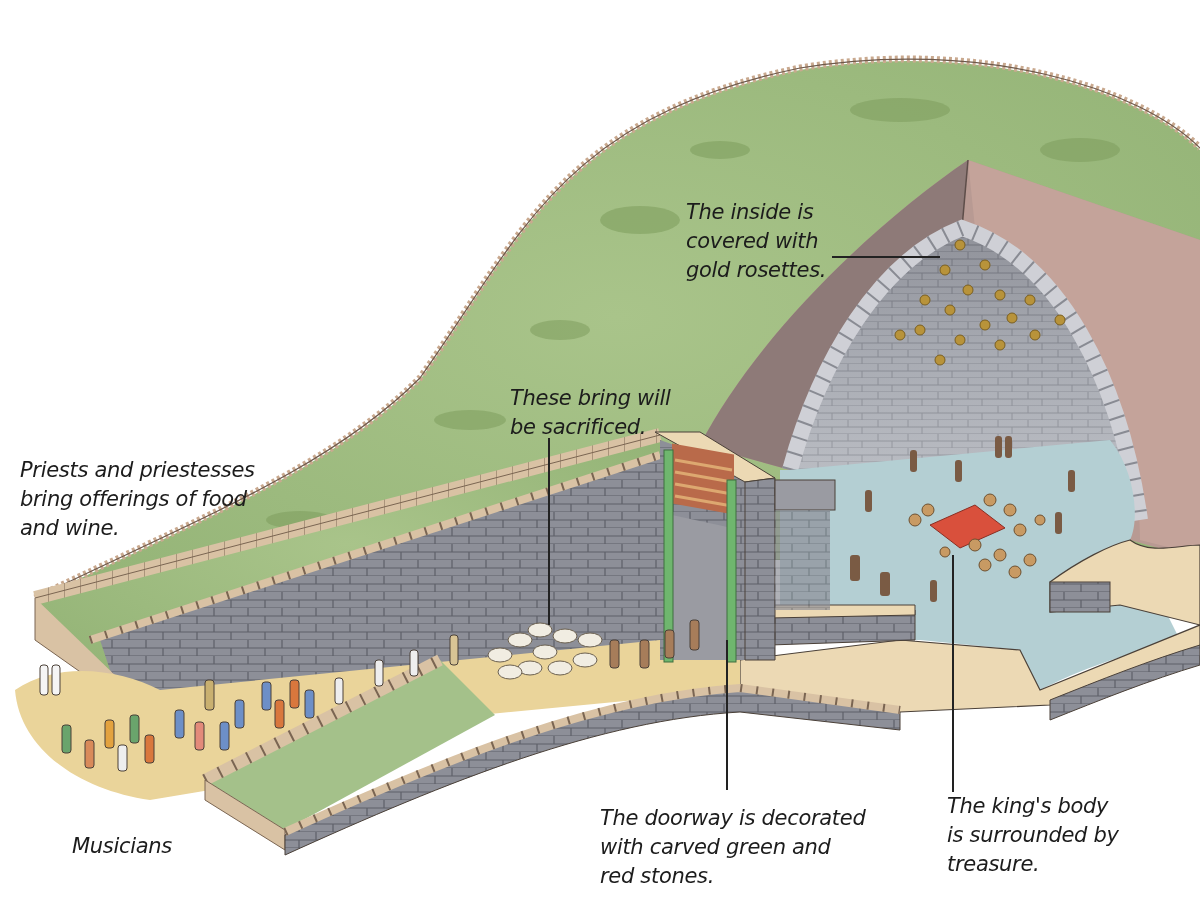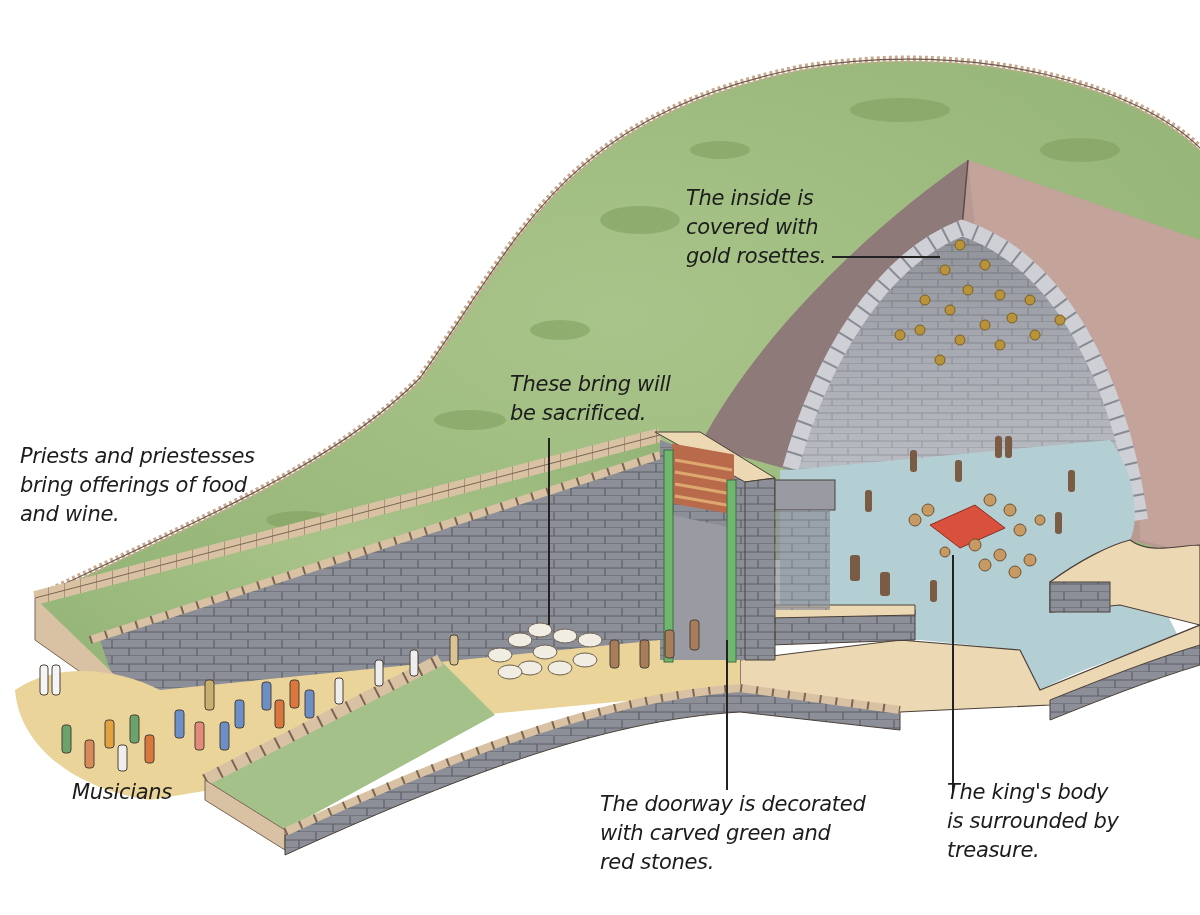--- a/index.html
+++ b/index.html
@@ -1,18 +1,18 @@
 <!DOCTYPE html>
 <html><head>
 <meta charset="utf-8">
 <style>
   html,body{margin:0;padding:0;background:#ffffff;}
   body{width:1200px;height:915px;position:relative;overflow:hidden;font-family:"DejaVu Sans",sans-serif;}
   #scene{position:absolute;left:0;top:0;width:1200px;height:915px;}
-  .label{position:absolute;font-family:"DejaVu Sans",sans-serif;font-style:italic;font-size:21px;line-height:29px;color:#1c1c1c;letter-spacing:-0.3px;white-space:pre-line;}
+  .label{position:absolute;font-family:"DejaVu Sans",sans-serif;font-style:italic;font-size:21px;line-height:29px;color:#1c1c1c;letter-spacing:-0.3px;white-space:pre-line;margin-top:14px;}
 </style>
 </head>
 <body>
 
 <svg id="scene" viewBox="0 0 1200 915" xmlns="http://www.w3.org/2000/svg">
   <defs>
     <pattern id="bricks" width="34" height="16" patternUnits="userSpaceOnUse">
       <rect width="34" height="16" fill="#8d8f98"></rect>
       <path d="M0 8H34M0 16H34M10 0V8M27 8V16" stroke="#5d5f68" stroke-width="1.2" fill="none"></path>
     </pattern>
@@ -232,13 +232,13 @@
 be sacrificed.</div>
 <div class="label" style="left:686px;top:184px;">The inside is
 covered with
 gold rosettes.</div>
 <div class="label" style="left:600px;top:790px;">The doorway is decorated
 with carved green and
 red stones.</div>
 <div class="label" style="left:947px;top:778px;">The king's body
 is surrounded by
 treasure.</div>
-<div class="label" style="left:72px;top:778px;">Musicians</div>
+<div class="label" style="left:72px;top:818px;">Musicians</div>
 
 </body></html>

